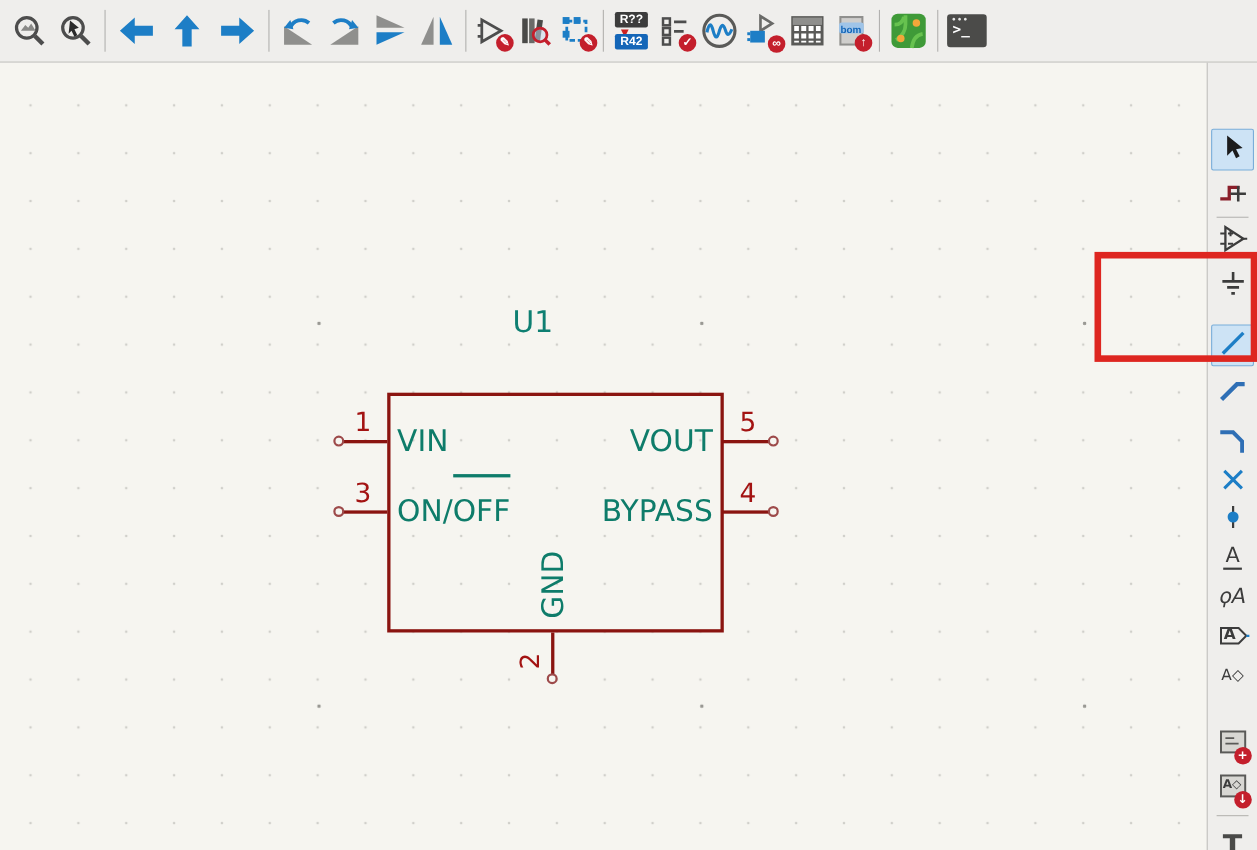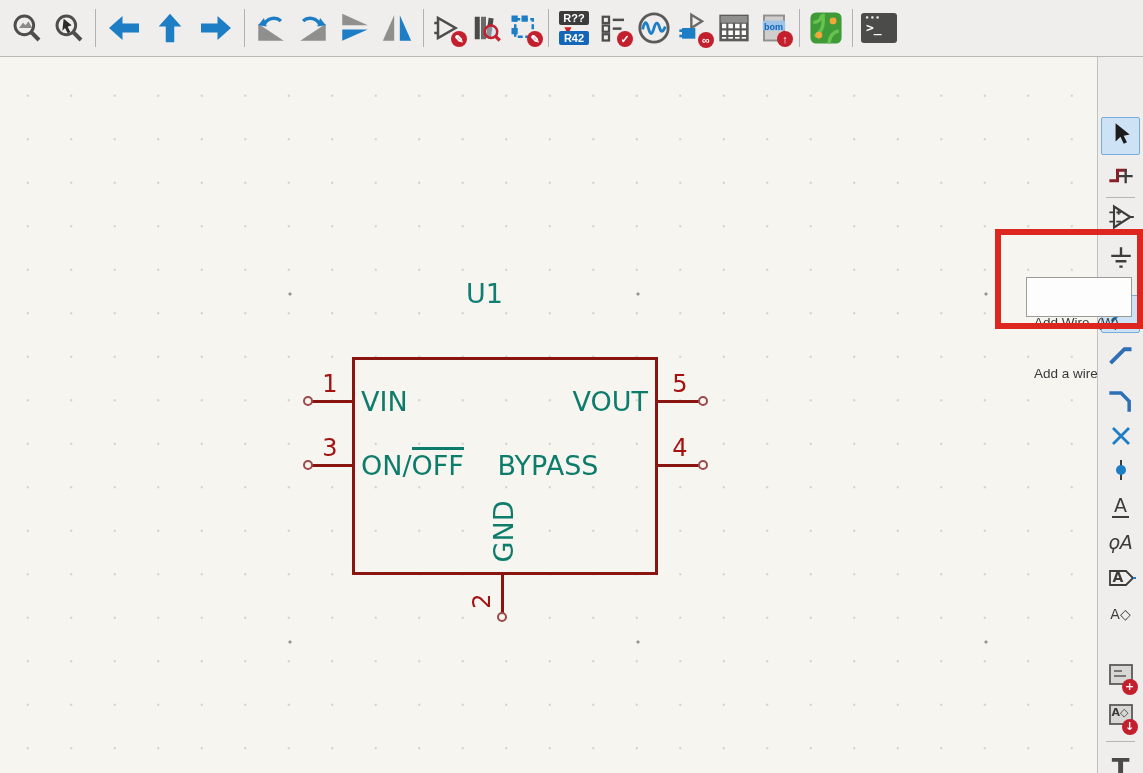--- a/index.html
+++ b/index.html
@@ -42,21 +42,21 @@
            font-size:27px;font-weight:500;}
   .sym-box{position:absolute;border:3px solid #8a1410;box-sizing:border-box;}
   .pin-line{position:absolute;background:#8a1410;}
   .pin-dot{position:absolute;width:10px;height:10px;border:2px solid #9d4a4a;border-radius:50%;
            box-sizing:border-box;background:transparent;}
   .pin-num{position:absolute;color:#a31312;font-family:"DejaVu Sans",sans-serif;
            font-size:24px;font-weight:500;text-align:center;}
   .pin-name{position:absolute;color:#0e7c6a;font-family:"DejaVu Sans",sans-serif;
             font-size:27px;font-weight:500;white-space:nowrap;}
   .rot90{transform:rotate(-90deg);}
-  .ovl{border-top:3px solid #0e7c6a;padding-top:0px;}
+  .ovl{border-top:3px solid #0e7c6a;padding-top:16px;}
 
   
   #sidebar{position:absolute;left:1097px;top:57px;width:46px;height:716px;
            background:#efeeec;border-left:1px solid #c2c1be;box-sizing:border-box;}
   .sbtn{position:absolute;left:3px;width:39px;height:38px;display:flex;align-items:center;
         justify-content:center;border:1px solid transparent;border-radius:2px;box-sizing:border-box;
         font-family:"DejaVu Sans",sans-serif;}
   .sbtn.active{background:#cde3f5;border-color:#79add9;}
   .ssep{position:absolute;left:8px;width:29px;height:1px;background:#b6b5b2;}
   .glyph{color:#3c3c3c;font-size:19px;font-weight:500;line-height:1;}
@@ -293,21 +293,21 @@
       <div class="pin-name" style="left:361px;top:393px;"><span>ON/</span><span class="ovl">OFF</span></div>
 
       <div class="pin-line" style="left:657px;top:342.5px;width:42px;height:3px;"></div>
       <div class="pin-dot" style="left:698px;top:339px;"></div>
       <div class="pin-num" style="left:664px;top:313px;width:32px;">5</div>
       <div class="pin-name" style="left:448px;top:329px;width:200px;text-align:right;">VOUT</div>
 
       <div class="pin-line" style="left:657px;top:406.5px;width:42px;height:3px;"></div>
       <div class="pin-dot" style="left:698px;top:403px;"></div>
       <div class="pin-num" style="left:664px;top:377px;width:32px;">4</div>
-      <div class="pin-name" style="left:448px;top:393px;width:200px;text-align:center;">BYPASS</div>
+      <div class="pin-name" style="left:448px;top:393px;width:200px;text-align:right;">BYPASS</div>
 
       <div class="pin-line" style="left:501px;top:518px;width:3px;height:38px;"></div>
       <div class="pin-dot" style="left:497px;top:555px;"></div>
       <div class="pin-num rot90" style="left:466px;top:530px;width:32px;text-align:center;">2</div>
       <div class="pin-name rot90" style="left:462px;top:459px;width:82px;text-align:center;">GND</div>
     </div>
   </div>
 
   <div id="sidebar">
 
@@ -407,20 +407,16 @@
     </div>
 
     <div class="ssep" style="top:684px;"></div>
 
     <div class="sbtn" style="top:693px;">
       <span class="glyph" style="font-size:26px;font-weight:700;color:#4a4a48;">T</span>
     </div>
 
   </div>
 
-  <div id="tooltip">
-    <div>Add Wire  (W)</div>
-    <div>Add a wire</div>
-  </div>
 
   <div id="redbox"></div>
 
 </div>
 
 </body></html>

